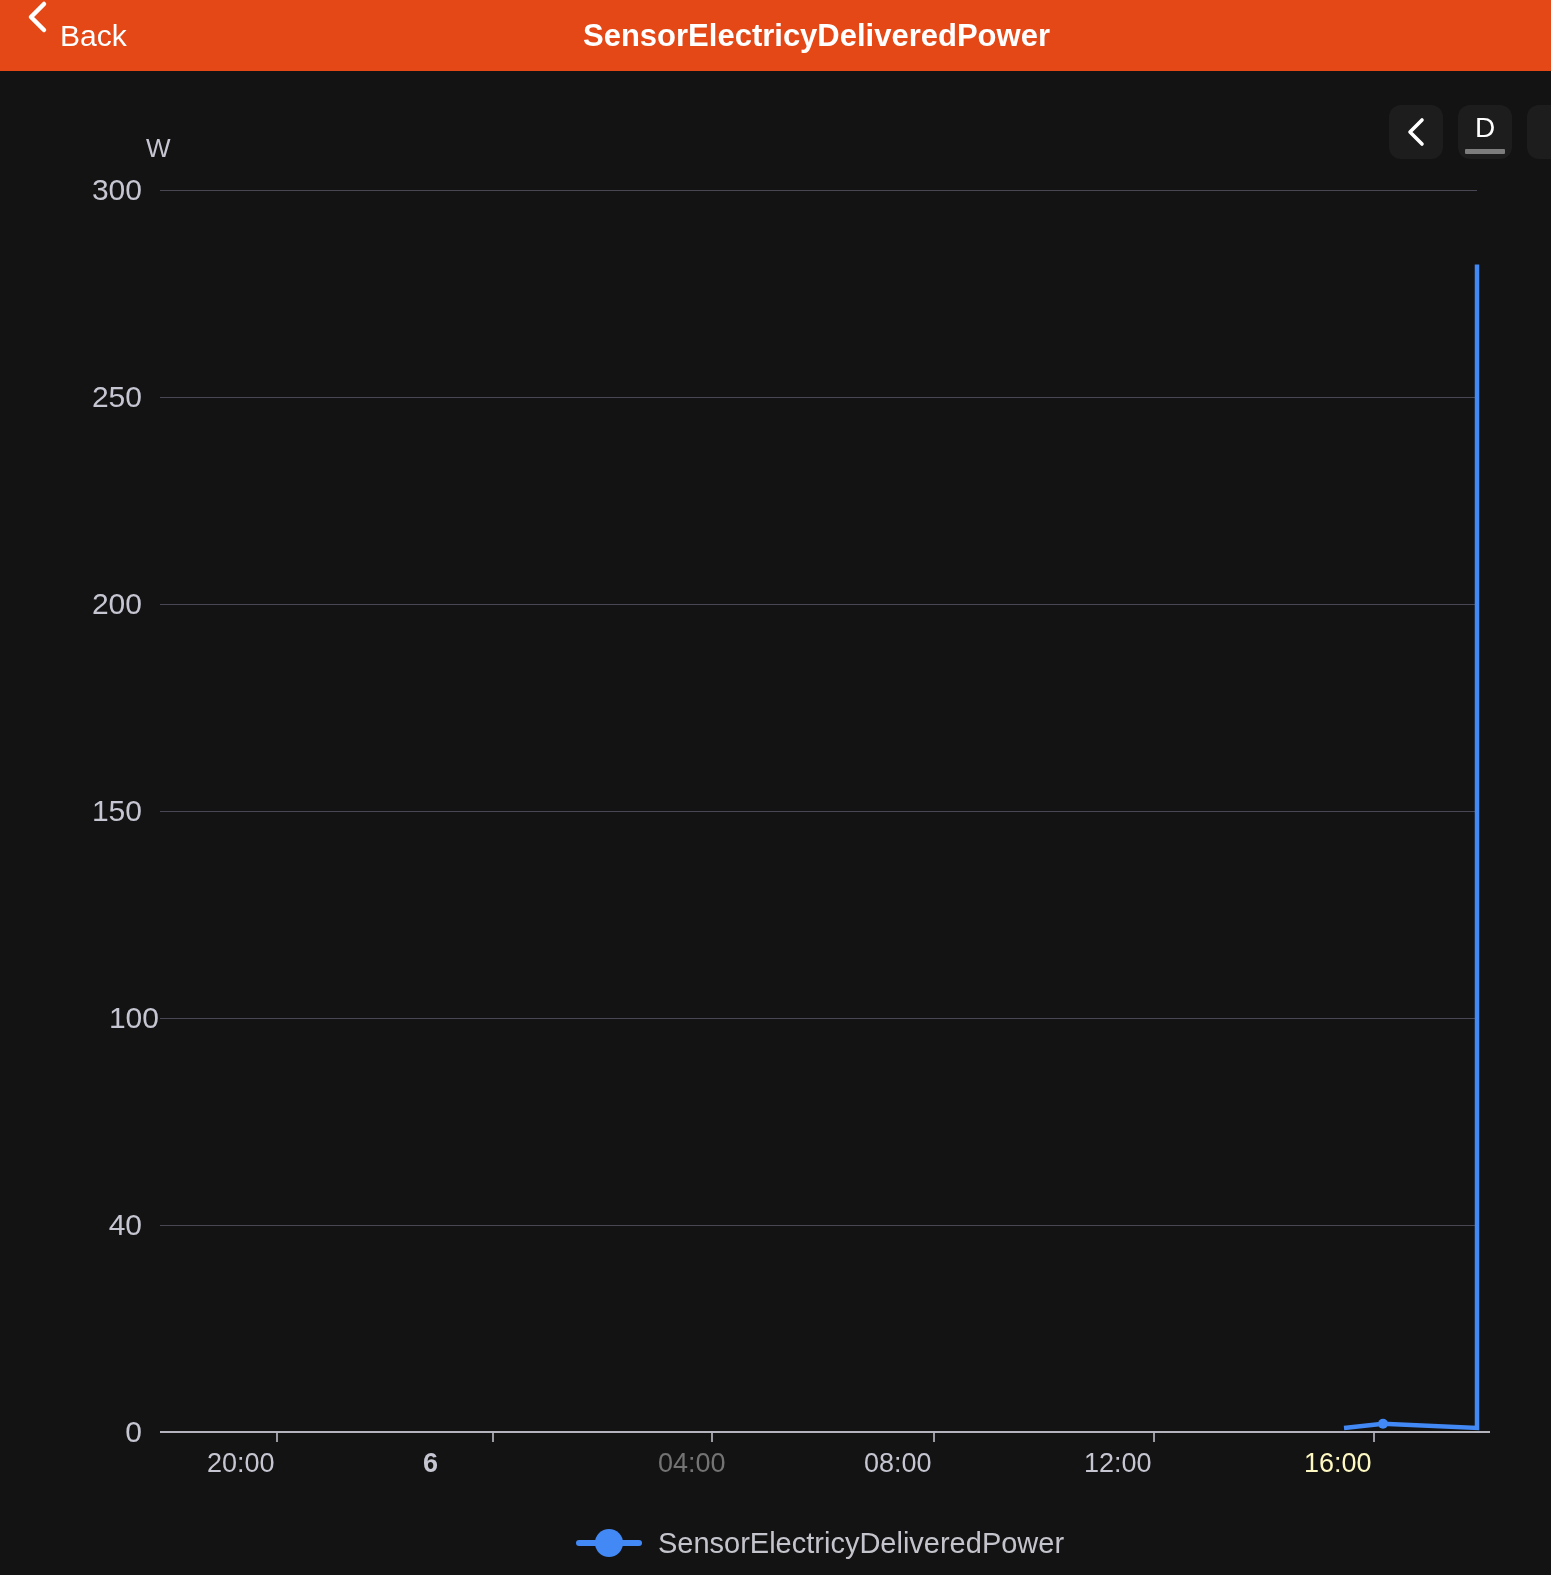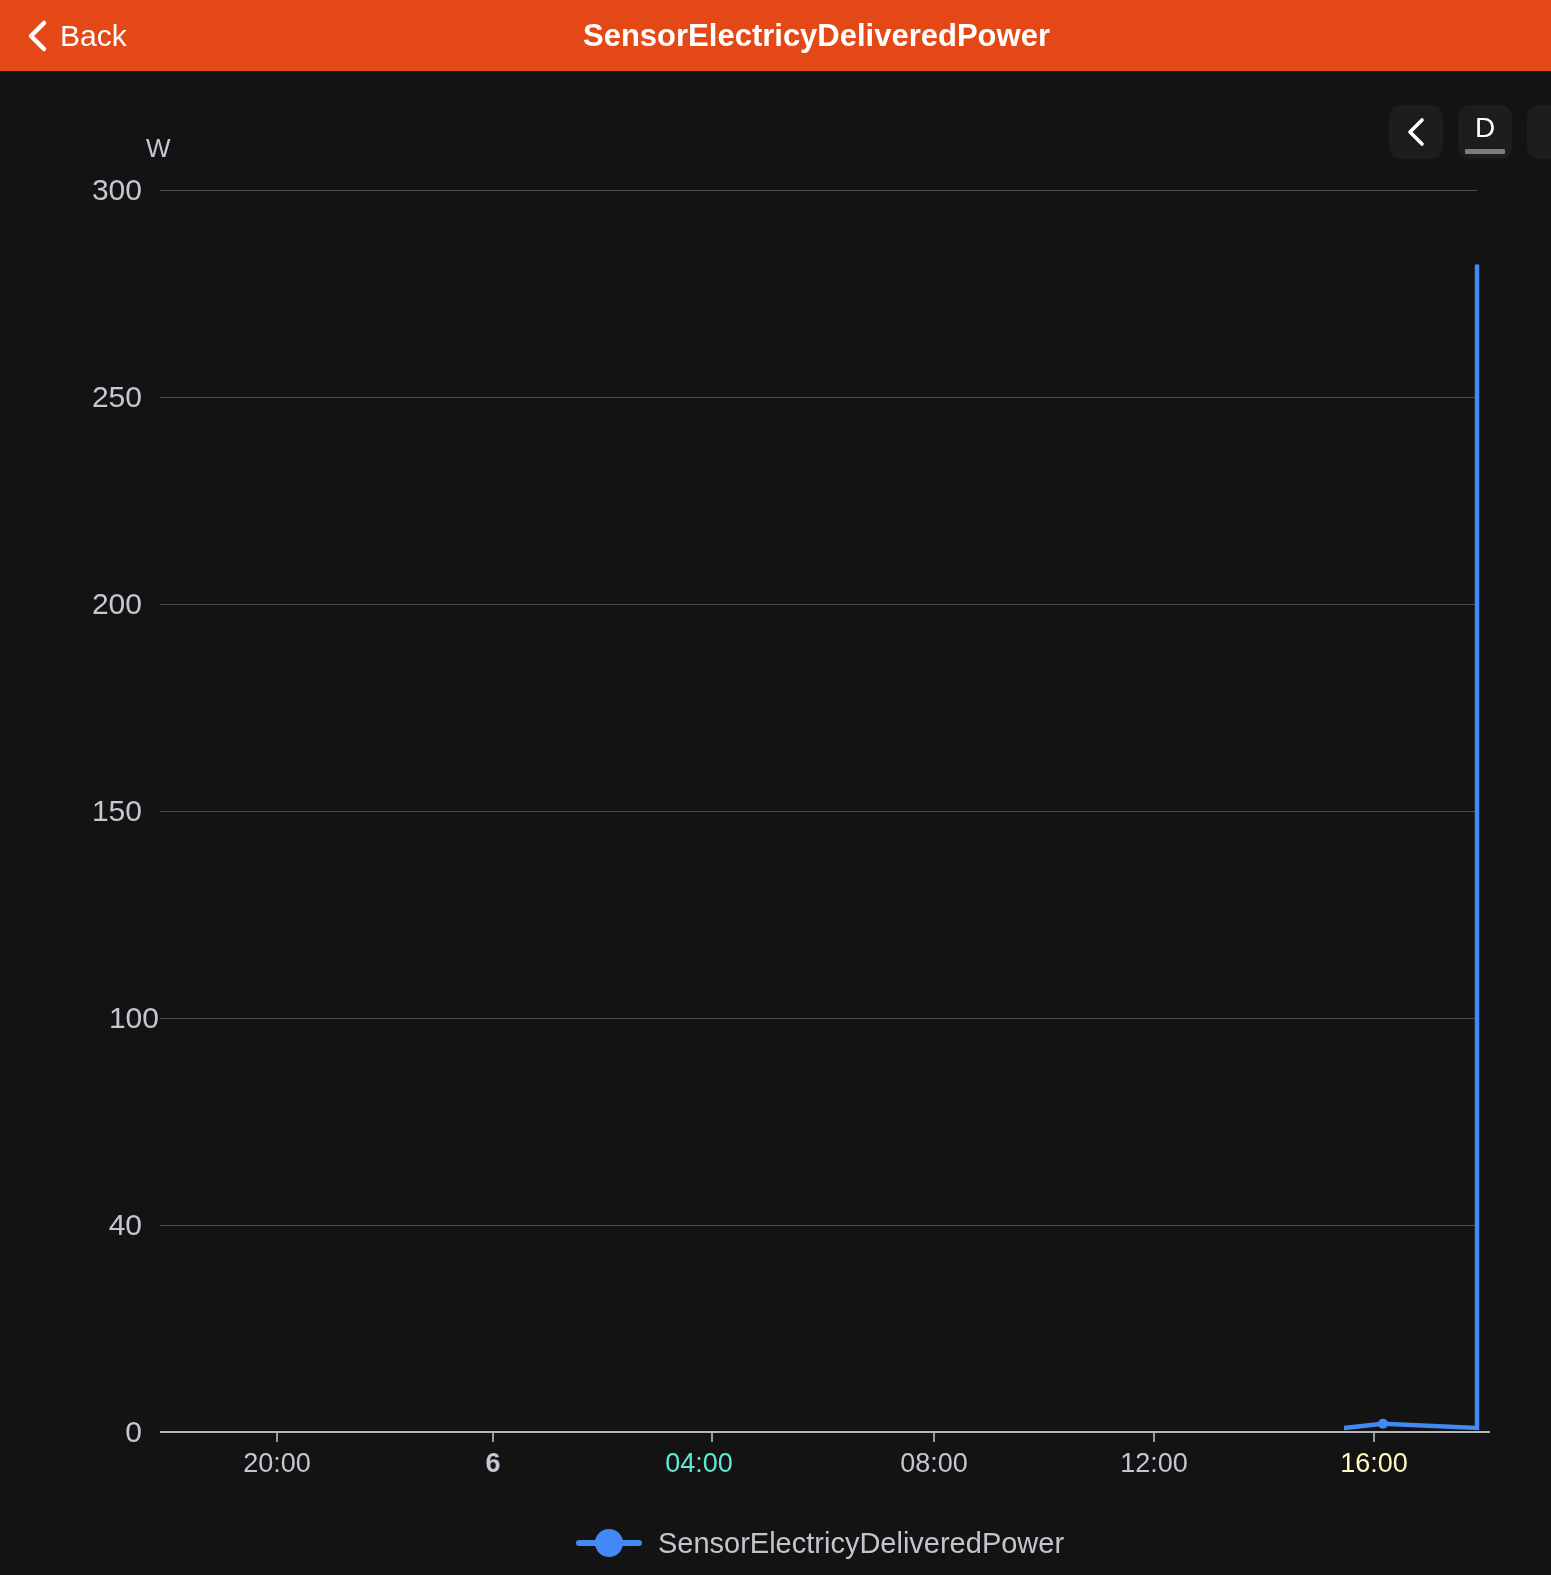--- a/index.html
+++ b/index.html
@@ -9,21 +9,21 @@
     font-family:"Liberation Sans","DejaVu Sans",sans-serif;
     -webkit-font-smoothing:antialiased;
   }
   
   .header{
     position:absolute;left:0;top:0;width:1551px;height:71px;
     background:#e44817;display:flex;align-items:center;z-index:5;
   }
   .back{
     position:absolute;left:26px;top:0;height:71px;
-    display:flex;align-items:center;gap:12px;cursor:pointer;
+    display:flex;align-items:flex-start;gap:12px;cursor:pointer;
   }
   .back svg{display:block;}
   .back-label{color:#ffffff;font-size:30px;line-height:71px;}
   .page-title{
     position:absolute;left:0;right:0;top:0;height:71px;
     padding-left:82px;box-sizing:border-box;
     text-align:center;color:#ffffff;font-size:31px;font-weight:700;line-height:71px;
     pointer-events:none;
   }
   
@@ -48,21 +48,21 @@
     color:#c6c6d2;font-size:26px;
   }
   .gridline{position:absolute;height:1px;background:#484855;}
   .axis-line{position:absolute;height:2px;background:#b4b4bc;}
   .y-tick-label{
     position:absolute;left:0;width:142px;text-align:right;
     color:#c6c6d2;font-size:30px;height:32px;line-height:32px;
   }
   .x-tick-mark{position:absolute;width:2px;height:9px;background:#9a9aa2;}
   .x-tick-label{
-    position:absolute;width:140px;text-align:center;
+    position:absolute;width:140px;text-align:left;
     color:#c6c6d2;font-size:27px;height:32px;line-height:32px;
   }
   .x-tick-label.bold{font-weight:700;}
   #series-svg{position:absolute;left:0;top:0;}
   
   .legend{
     position:absolute;left:160px;width:1320px;top:1518px;height:50px;
     display:flex;align-items:center;justify-content:center;gap:16px;
   }
   .legend-marker{position:relative;width:66px;height:6px;border-radius:3px;}
@@ -111,21 +111,21 @@
       <div class="y-tick-label" style="top: 588px; color: rgb(198, 198, 210);">200</div>
       <div class="gridline" style="left: 160px; top: 396.5px; width: 1317px; background: rgb(72, 72, 85);"></div>
       <div class="y-tick-label" style="top: 381px; color: rgb(198, 198, 210);">250</div>
       <div class="gridline" style="left: 160px; top: 189.5px; width: 1317px; background: rgb(72, 72, 85);"></div>
       <div class="y-tick-label" style="top: 174px; color: rgb(198, 198, 210);">300</div>
       <div class="x-tick-mark" style="left: 275.952px; top: 1433px;"></div>
       <div class="x-tick-label" style="left: 206.952px; top: 1447px; color: rgb(198, 198, 210);">20:00</div>
       <div class="x-tick-mark" style="left: 492.036px; top: 1433px;"></div>
       <div class="x-tick-label bold" style="left: 423.036px; top: 1447px; color: rgb(198, 198, 210);">6</div>
       <div class="x-tick-mark" style="left: 711.024px; top: 1433px;"></div>
-      <div class="x-tick-label" style="left: 629px; top: 1447px; color: #5eead4;">04:00</div>
+      <div class="x-tick-label" style="left: 658px; top: 1447px; color: #737373;">04:00</div>
       <div class="x-tick-mark" style="left: 933.048px; top: 1433px;"></div>
       <div class="x-tick-label" style="left: 864.048px; top: 1447px; color: rgb(198, 198, 210);">08:00</div>
       <div class="x-tick-mark" style="left: 1152.96px; top: 1433px;"></div>
       <div class="x-tick-label" style="left: 1083.96px; top: 1447px; color: rgb(198, 198, 210);">12:00</div>
       <div class="x-tick-mark" style="left: 1373px; top: 1433px;"></div>
       <div class="x-tick-label" style="left: 1304px; top: 1447px; color: #fef9c3;">16:00</div>
     </div>
   <svg id="series-svg" width="1551" height="1575" viewBox="0 0 1551 1575">
       <polyline points="1344.0,1427.9 1383.0,1423.7 1477.0,1427.9 1477.0,264.5" fill="none" stroke="#4289f5" stroke-width="4.5"></polyline>
       <circle cx="1383.0" cy="1423.7" r="5" fill="#4289f5"></circle>

